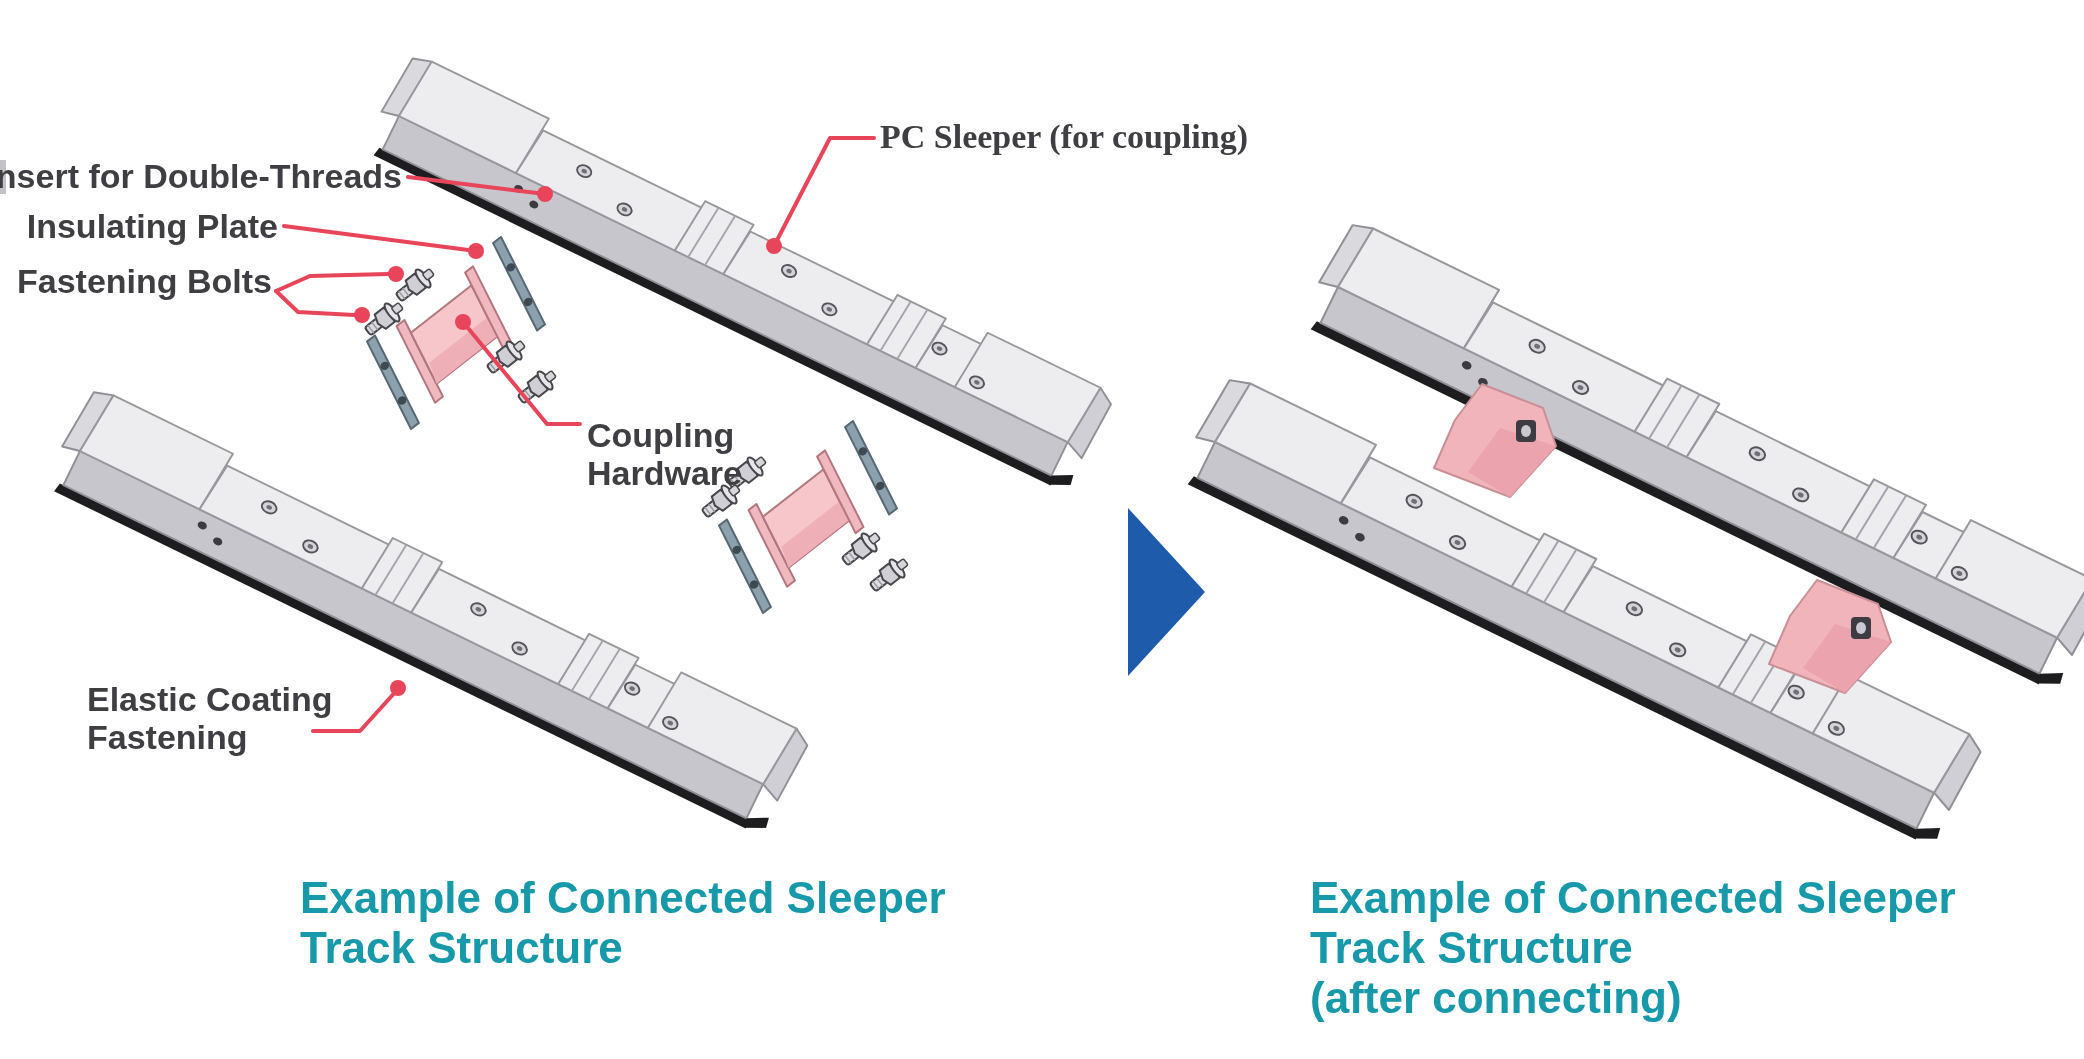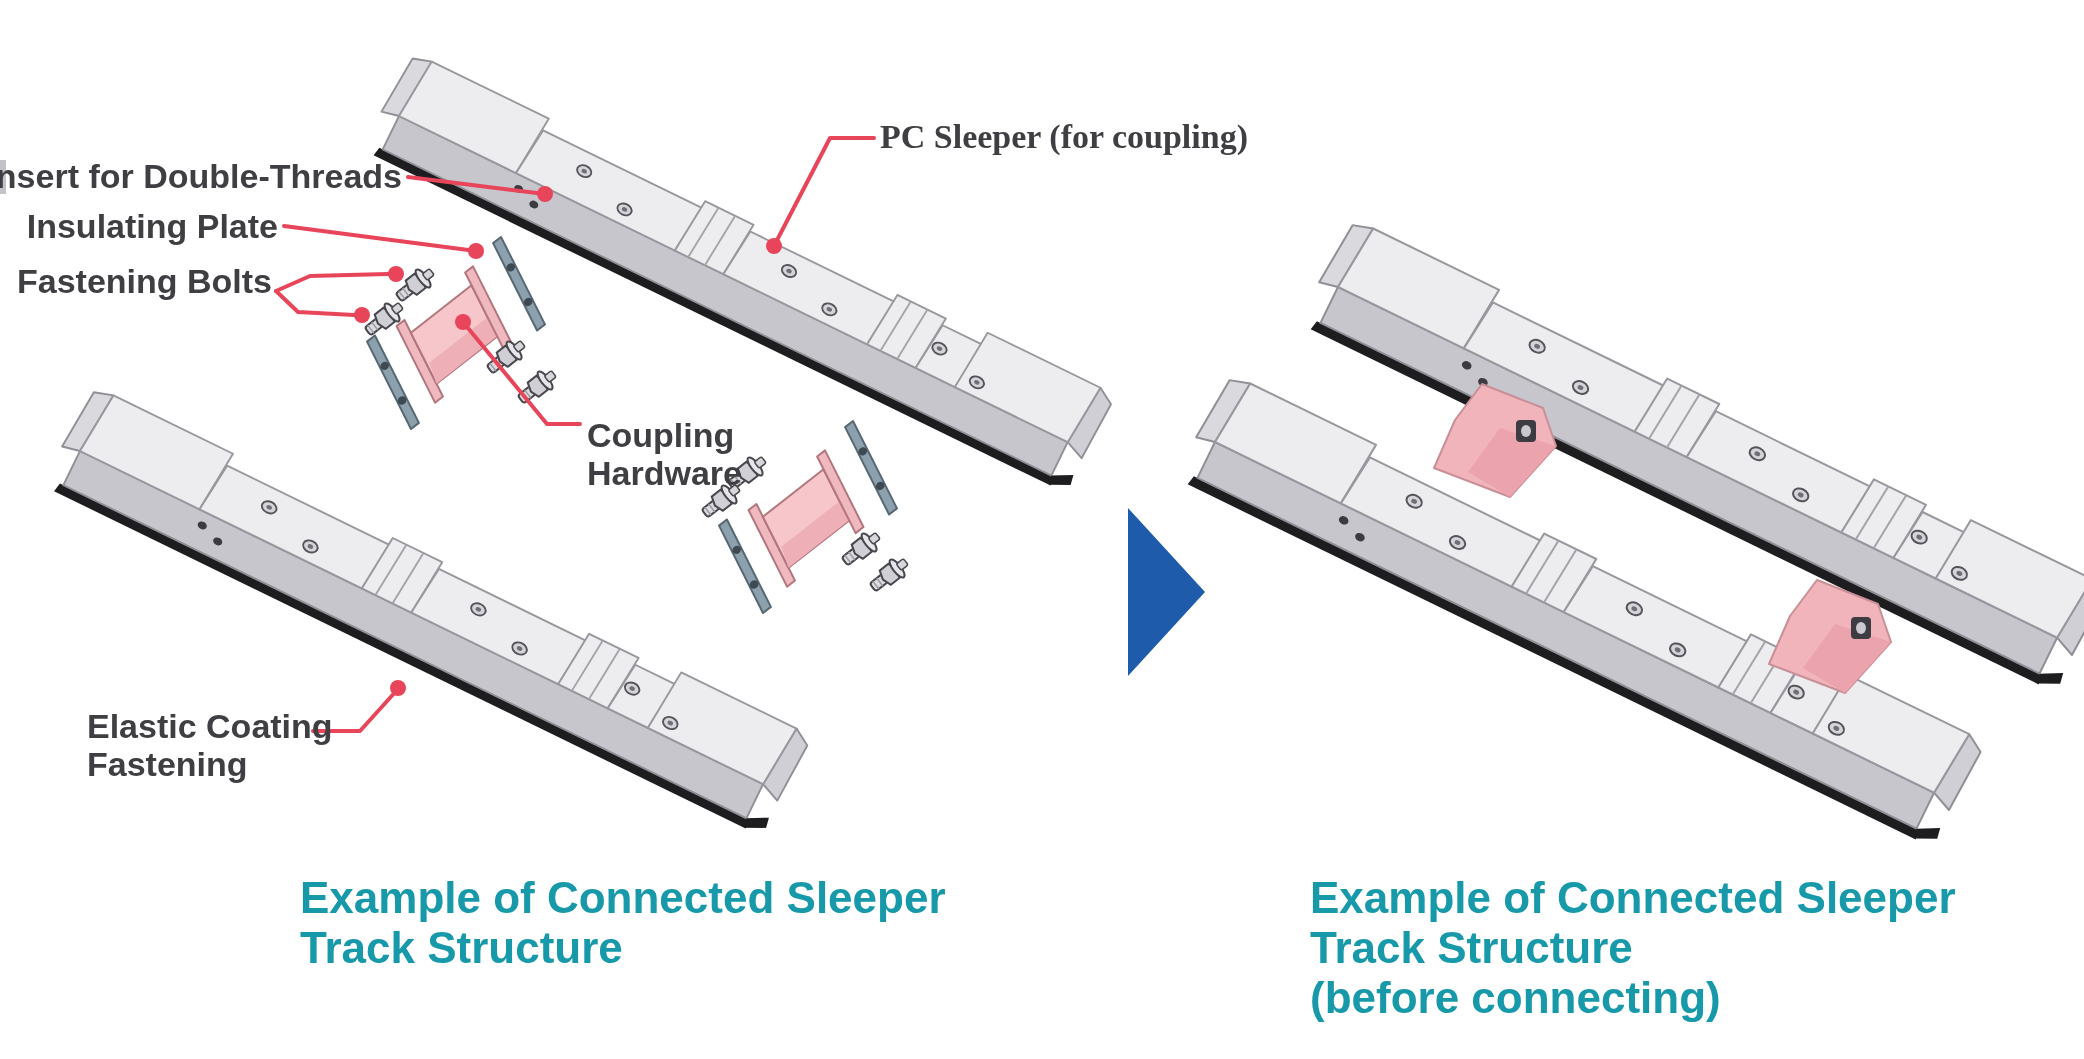--- a/index.html
+++ b/index.html
@@ -164,29 +164,29 @@
 
   <div class="label r" style="right:1806px;top:207px;">Insulating Plate</div>
 
   <div class="label" style="left:587px;top:405px;margin-top:11px;">
     <div>Coupling</div>
     <div>Hardware</div>
   </div>
 
   <div class="label" style="left:880px;top:118px;font-family:Liberation Serif, serif;">PC Sleeper (for coupling)</div>
 
-  <div class="label" style="left:87px;top:707px;">
+  <div class="label" style="left:87px;top:680px;">
     <div>Elastic Coating</div>
     <div>Fastening</div>
   </div>
 
   <div class="caption" style="left:300px;top:873px;">
     <div>Example of Connected Sleeper</div>
     <div>Track Structure</div>
   </div>
 
   <div class="caption" style="left:1310px;top:873px;">
     <div>Example of Connected Sleeper</div>
     <div>Track Structure</div>
-    <div>(before connecting)</div>
+    <div>(after connecting)</div>
   </div>
 
 </div>
 
 </body></html>

